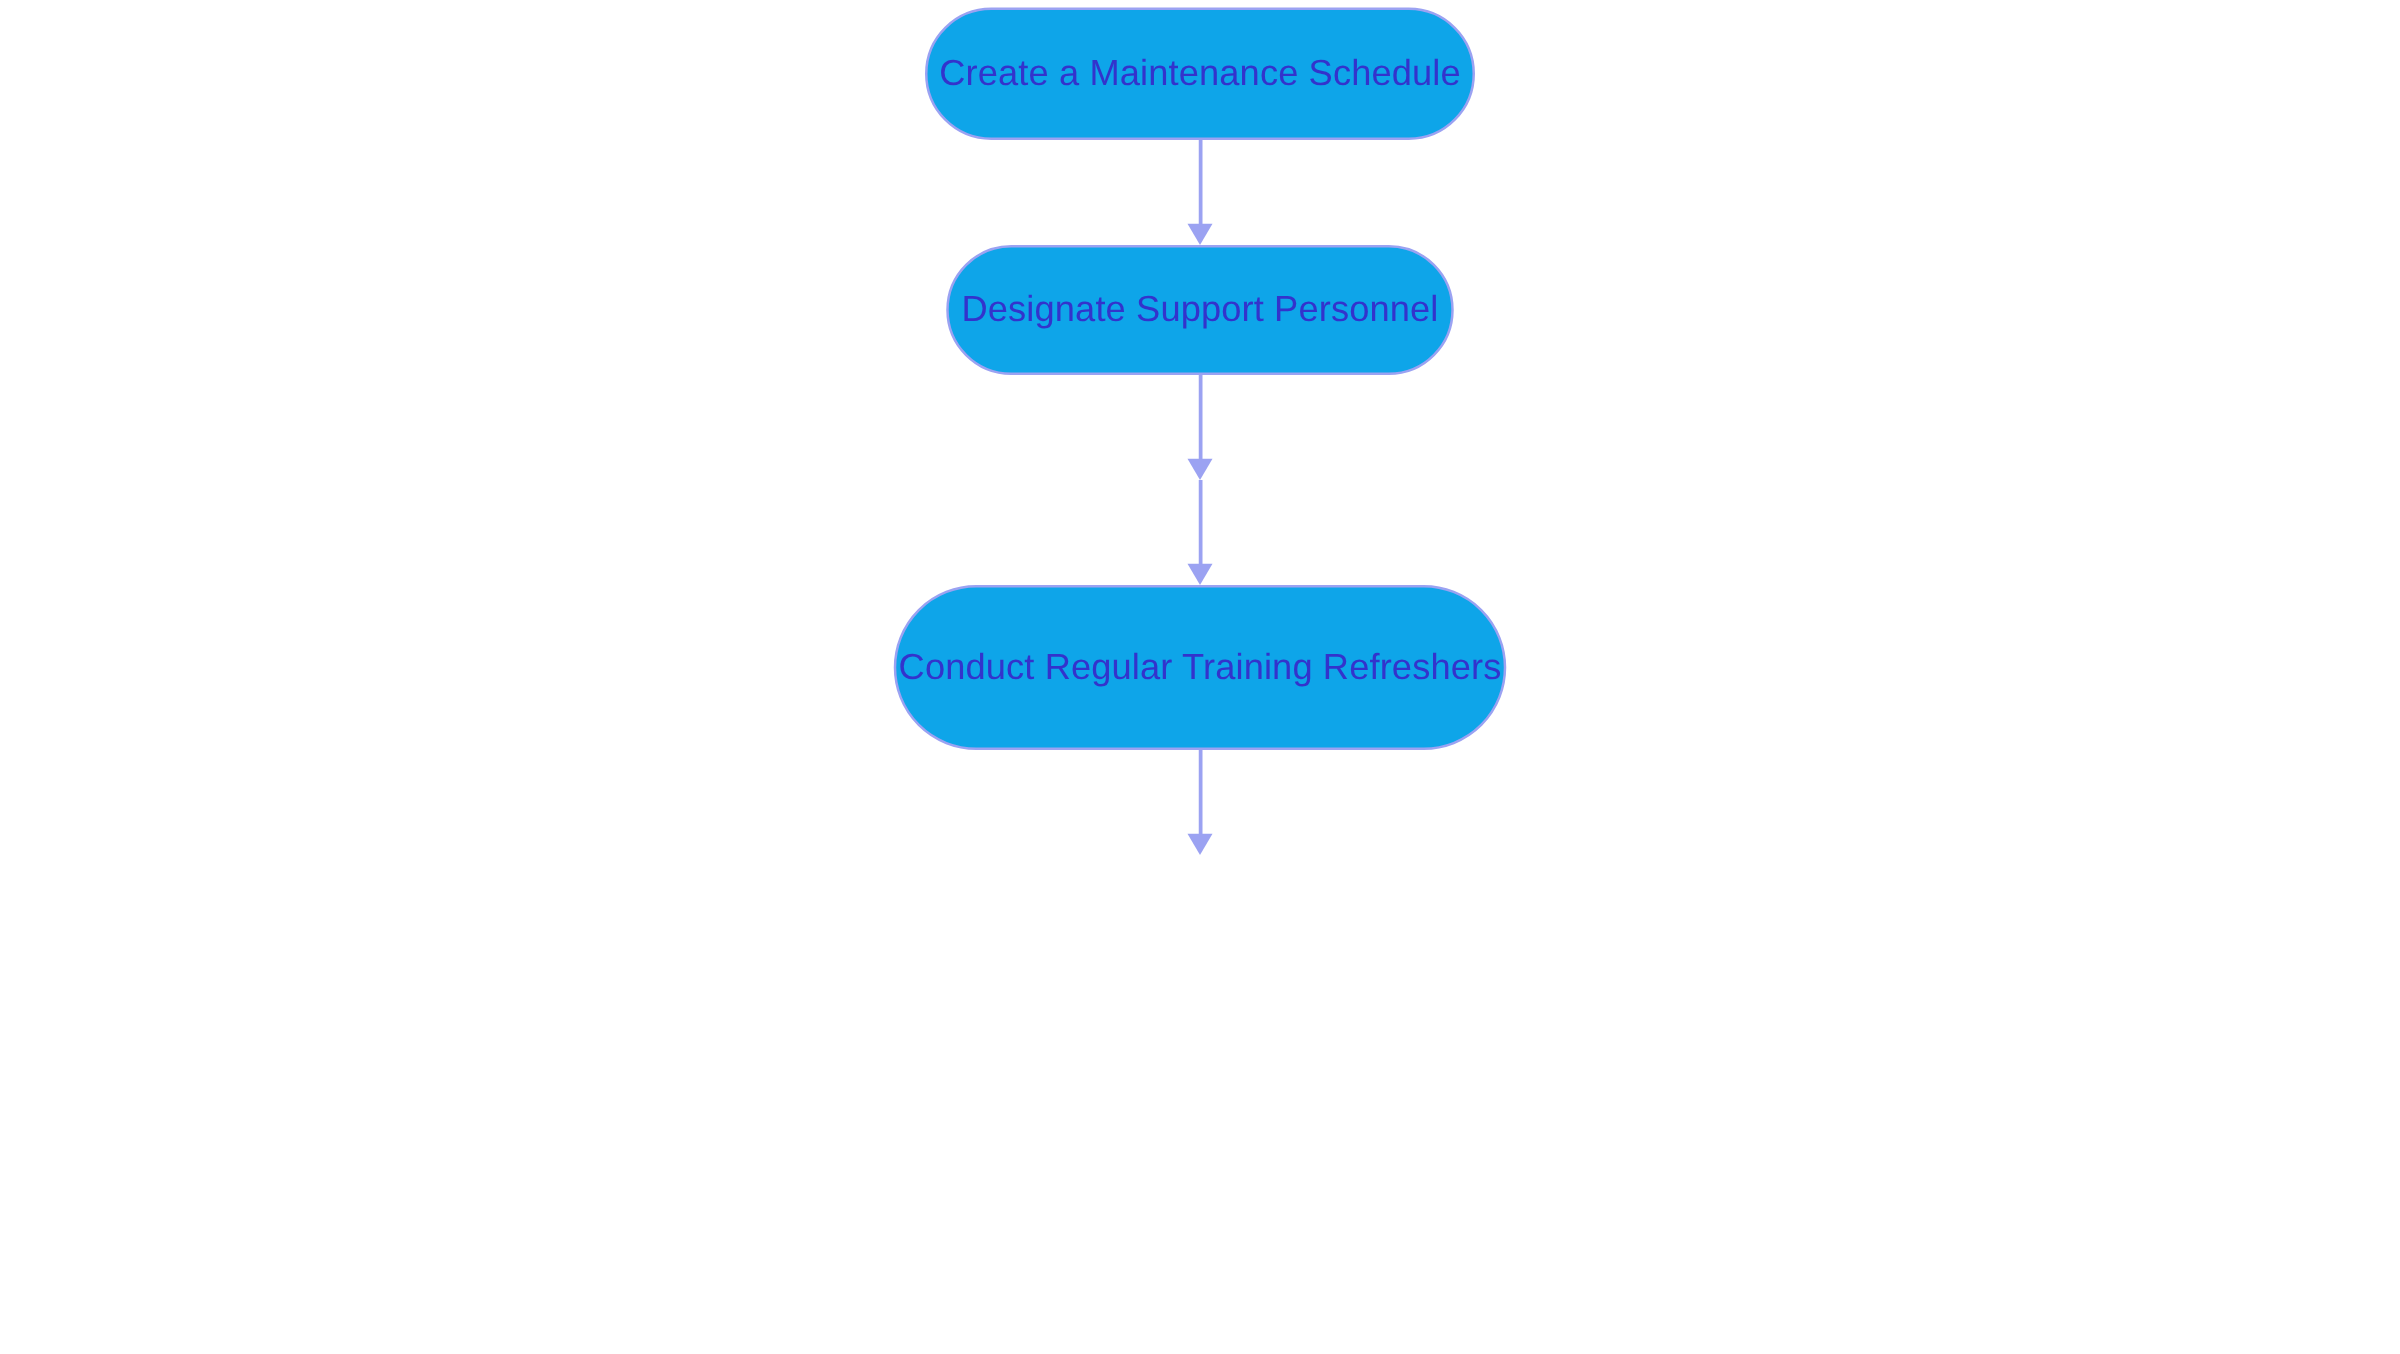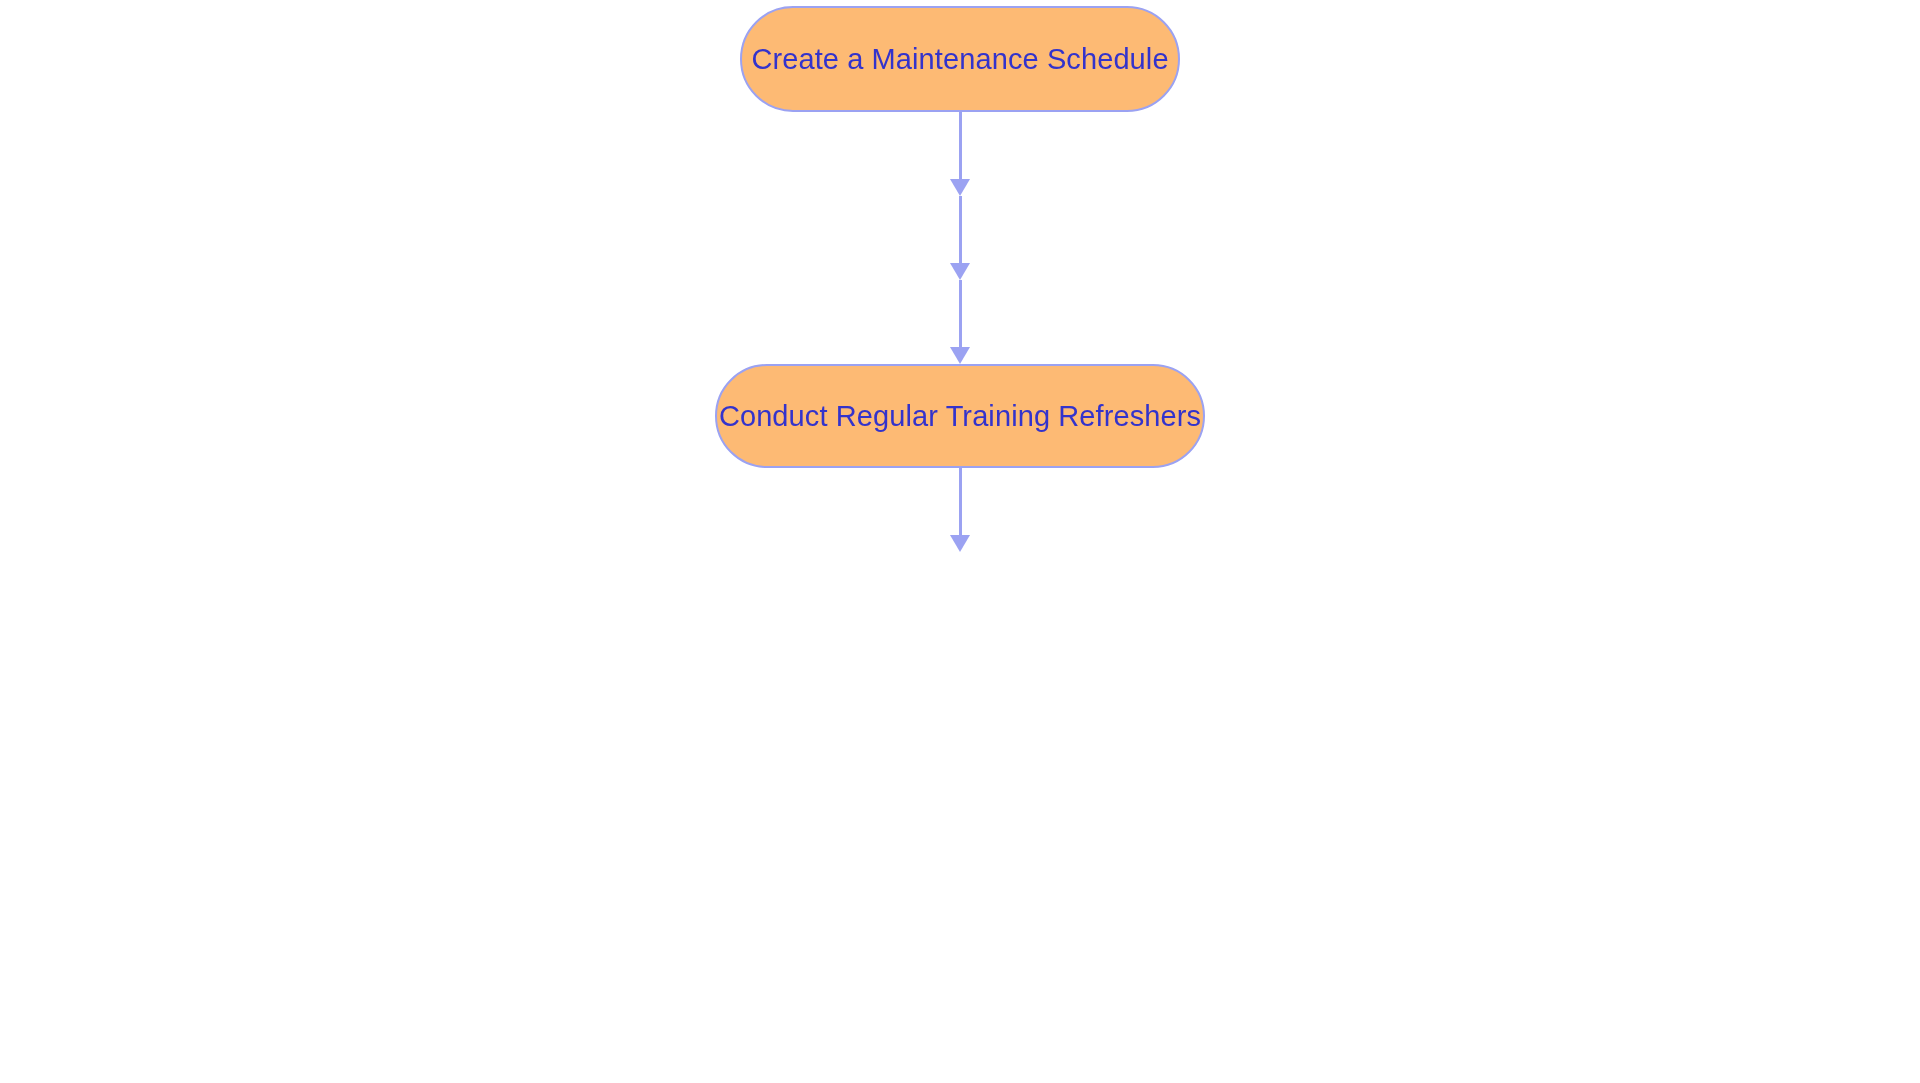--- a/index.html
+++ b/index.html
@@ -32,21 +32,21 @@
     flex-direction: column;
     align-items: center;
     justify-content: flex-start;
   }
 
   
   .node {
     display: flex;
     align-items: center;
     justify-content: center;
-    background: #fdba74;
+    background: #0ea5e9;
     border: 2px solid #9ba2f2;
     border-radius: 999px;
     color: #3333cc;
     white-space: nowrap;
     box-sizing: border-box;
   }
 
   .node-label {
     font-family: "Liberation Sans", sans-serif;
     font-size: 29px;
@@ -55,21 +55,21 @@
     color: #3333cc;
     letter-spacing: 0.1px;
     padding: 0 44px;
     user-select: none;
   }
 
   
   .node-0 { width: 440px; height: 106px; }
   .node-1 { width: 406px; height: 104px; }
   .node-2 { width: 388px; height: 104px; }
-  .node-3 { width: 490px; height: 104px; }
+  .node-3 { width: 490px; height: 132px; }
   .node-4 { width: 300px; height: 104px; }
 
   
   .connector {
     position: relative;
     width: 40px;
     display: flex;
     flex-direction: column;
     align-items: center;
   }
@@ -106,20 +106,23 @@
 
     <div class="node node-0">
       <span class="node-label">Create a Maintenance Schedule</span>
     </div>
 
     <div class="connector gap-0">
       <div class="connector-line"></div>
       <div class="connector-arrow"></div>
     </div>
 
+    <div class="node node-1">
+      <span class="node-label">Designate Support Personnel</span>
+    </div>
 
     <div class="connector gap-1">
       <div class="connector-line"></div>
       <div class="connector-arrow"></div>
     </div>
 
 
     <div class="connector gap-2">
       <div class="connector-line"></div>
       <div class="connector-arrow"></div>

